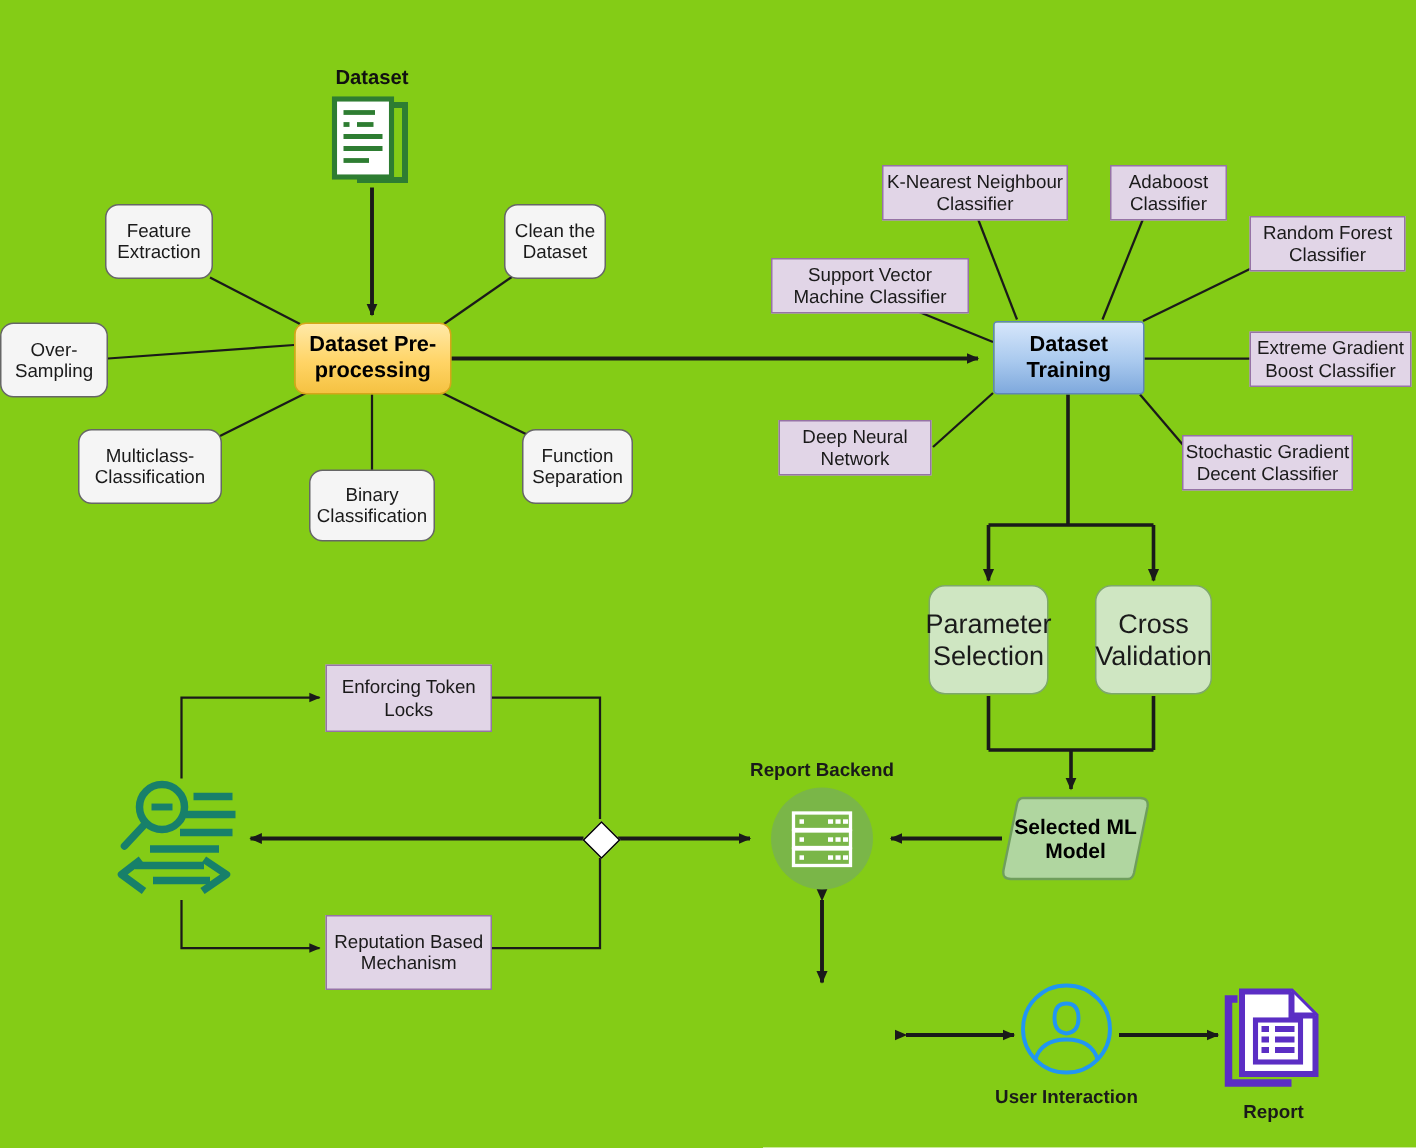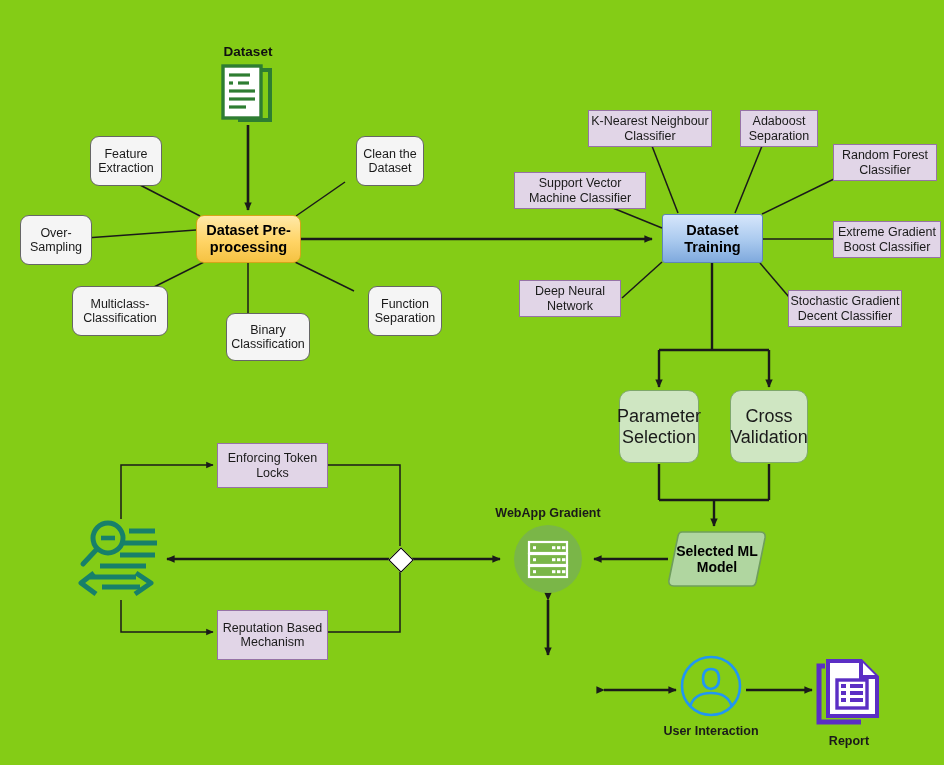--- a/index.html
+++ b/index.html
@@ -35,21 +35,20 @@
     line-height: 1.15;
     color: #1a1a1a;
   }
   
   .opt {
     background: #f5f5f5;
     border: 1px solid #666666;
     border-radius: 9px;
     font-size: 12.5px;
     padding: 2px 4px;
-    margin-left: 20px;
   }
   
   .purple {
     background: #e1d5e7;
     border: 1px solid #9673a6;
     font-size: 12.5px;
     padding: 2px 0;
   }
   
   .yellow {
@@ -231,21 +230,21 @@
 
   <div class="node yellow" style="left:196px; top:215px; width:105px; height:48px;">
     <span>Dataset Pre-processing</span>
   </div>
 
   <div class="node purple" style="left:588px; top:110px; width:124px; height:37px;">
     <span>K-Nearest Neighbour Classifier</span>
   </div>
 
   <div class="node purple" style="left:740px; top:110px; width:78px; height:37px;">
-    <span>Adaboost Separation</span>
+    <span>Adaboost Classifier</span>
   </div>
 
   <div class="node purple" style="left:833px; top:144px; width:104px; height:37px;">
     <span>Random Forest Classifier</span>
   </div>
 
   <div class="node purple" style="left:490px; top:172px; width:132px; height:37px;margin-left:24px;">
     <span>Support Vector Machine Classifier</span>
   </div>
 
@@ -273,21 +272,21 @@
     <span>Cross Validation</span>
   </div>
 
   <div class="para-wrap" style="left:668px; top:528px; width:98px; height:62px;">
     <svg width="98" height="62" viewBox="0 0 98 62">
       <path d="M14,4 Q11,4 10,8 L1,52 Q0,58 6,58 L84,58 Q87,58 88,54 L97,10 Q98,4 92,4 Z" fill="#b0d6a0" stroke="#6f9e5c" stroke-width="1.6"></path>
     </svg>
     <div class="para-label">Selected ML Model</div>
   </div>
 
-  <div class="caption" style="left:478px; top:506px; width:140px;">WebApp Gradient</div>
+  <div class="caption" style="left:478px; top:506px; width:140px;">Report Backend</div>
 
   <div class="icon-box" style="left:513px; top:524px;">
     <svg width="70" height="70" viewBox="0 0 70 70">
       <circle cx="35" cy="35" r="34" fill="#7ab648"></circle>
       <g fill="none" stroke="#ffffff" stroke-width="2.2">
         <rect x="16" y="18" width="38" height="11"></rect>
         <rect x="16" y="30" width="38" height="11"></rect>
         <rect x="16" y="42" width="38" height="11"></rect>
       </g>
       <g fill="#ffffff">

